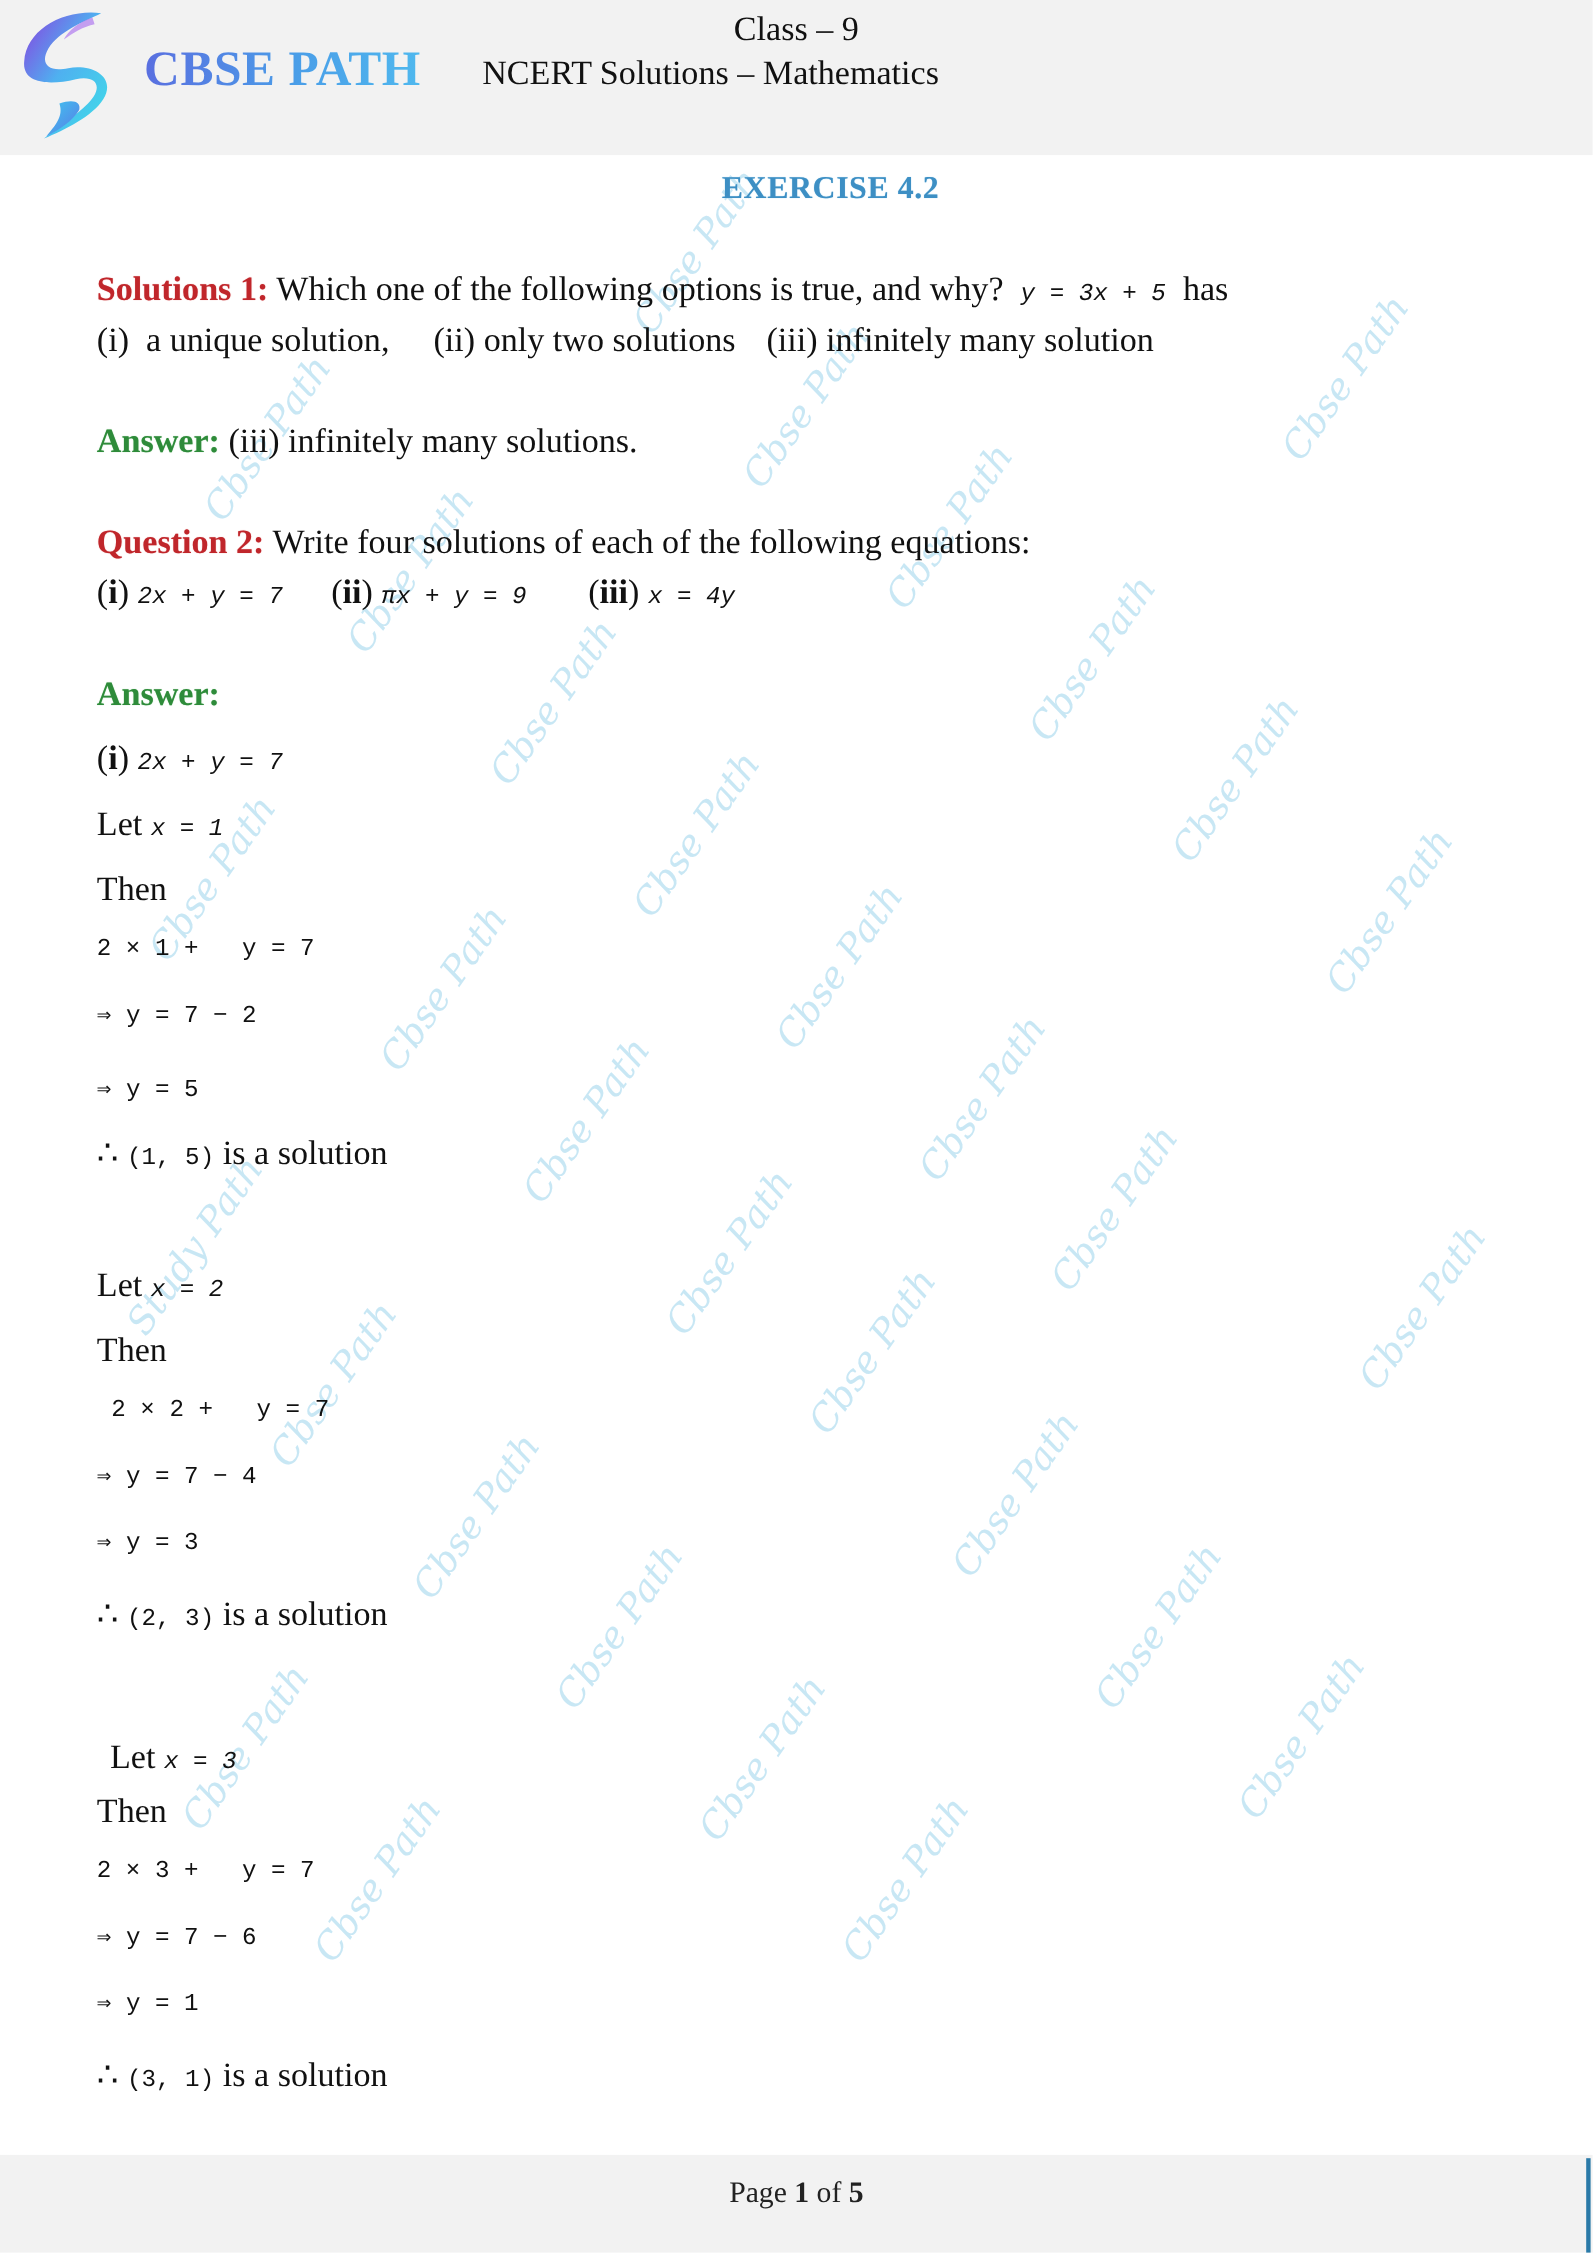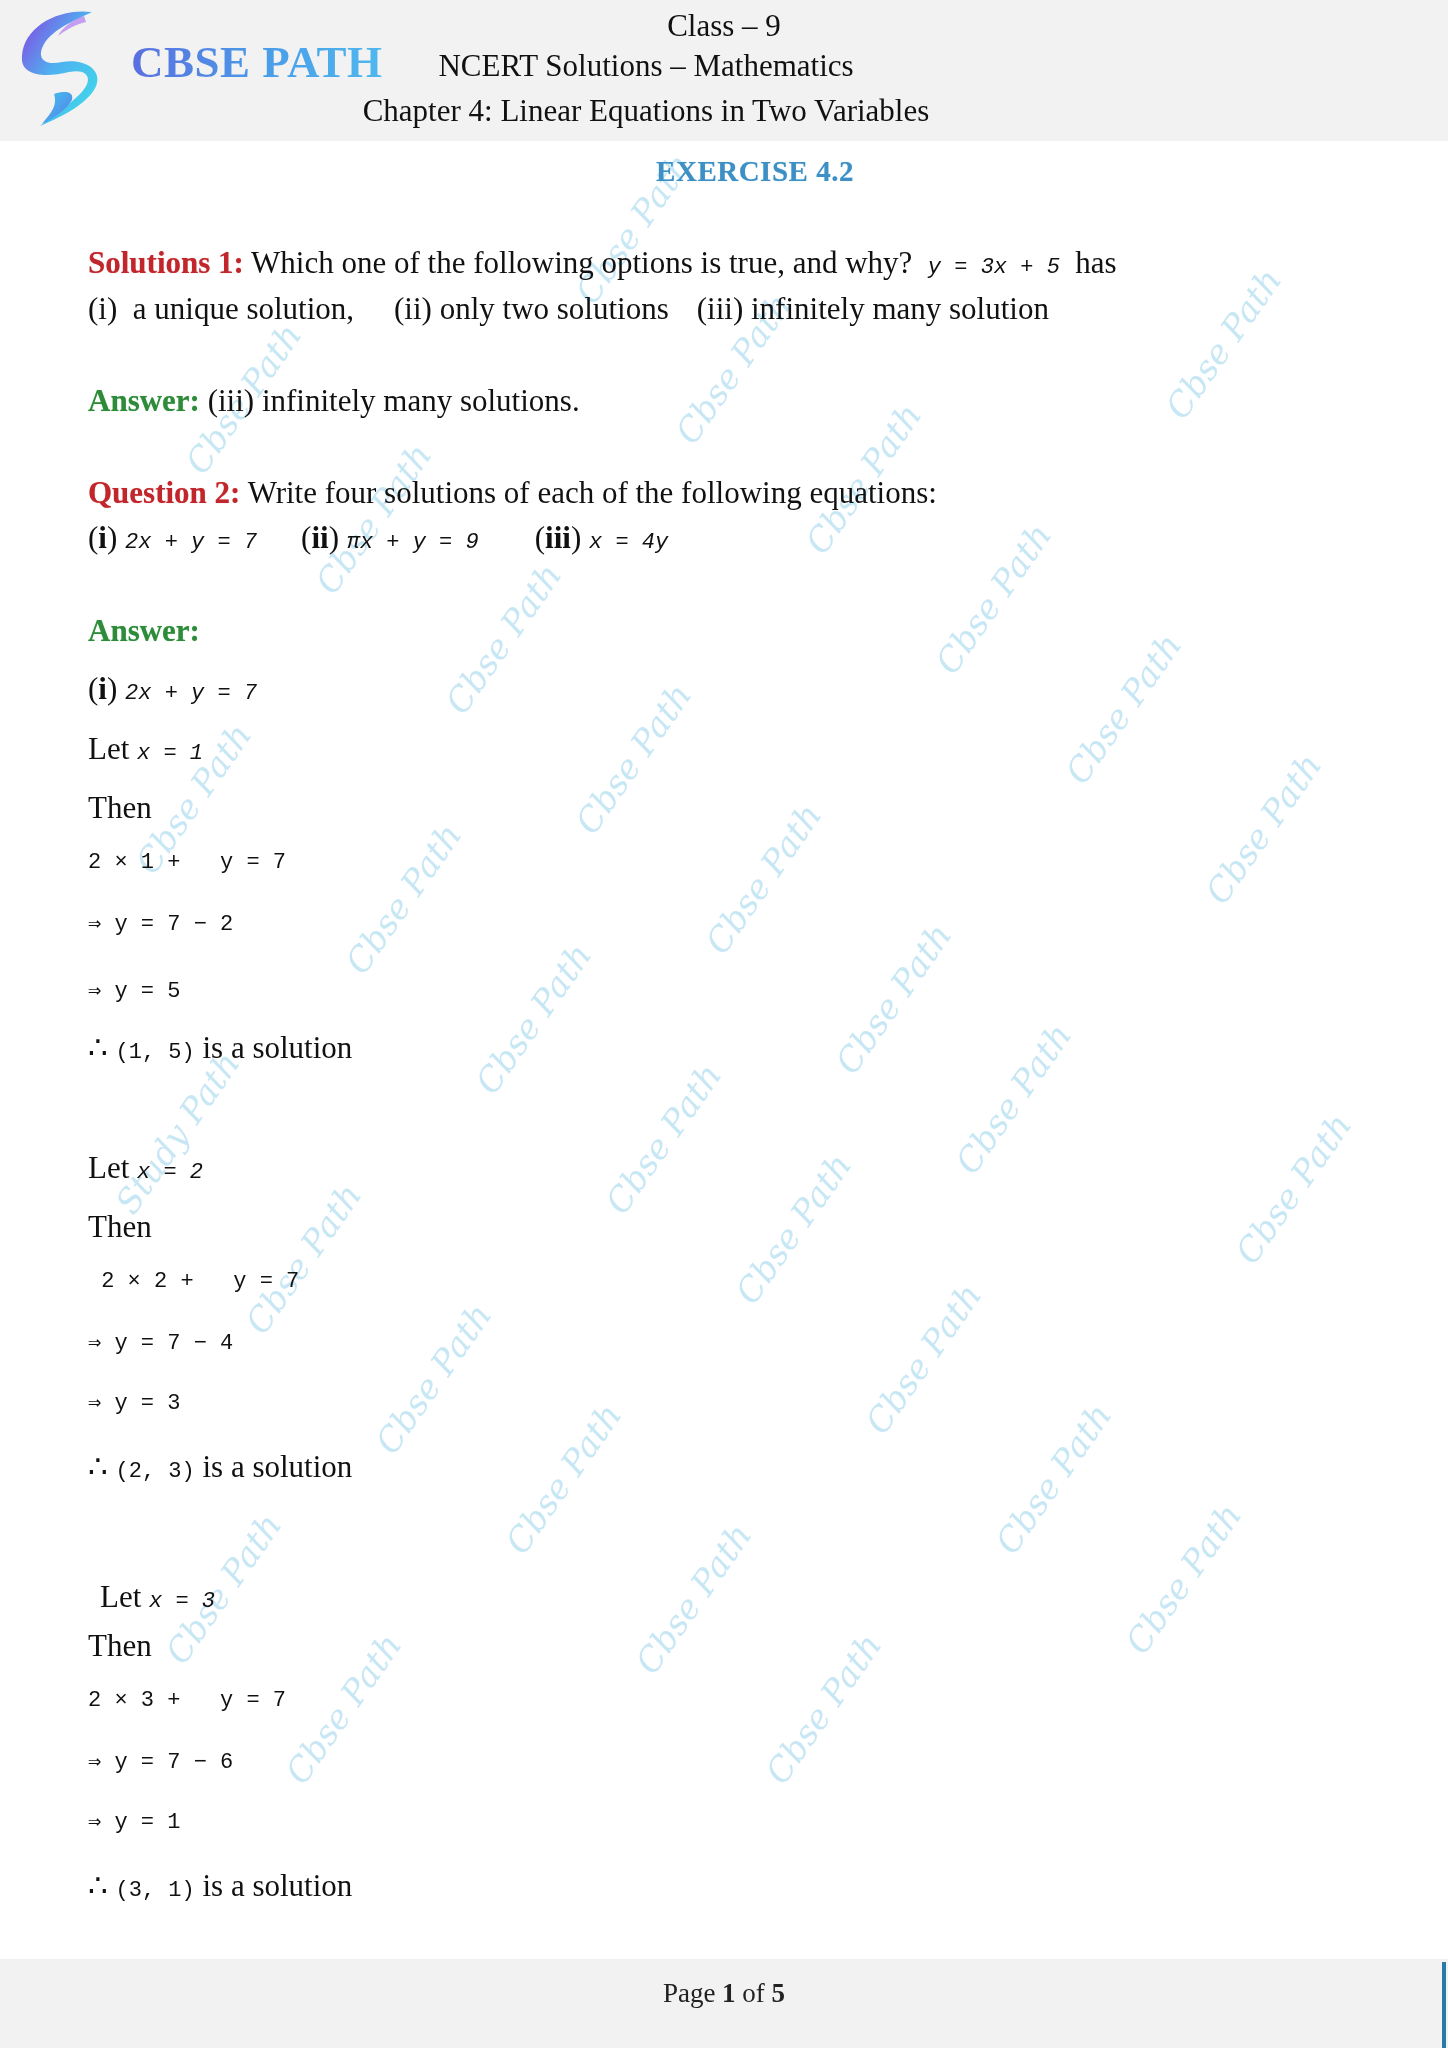--- a/index.html
+++ b/index.html
@@ -85,21 +85,20 @@
         <stop offset="1" stop-color="#5a7ae6"></stop>
       </linearGradient>
     </defs>
     <path d="M78 6 C45 2 10 20 8 50 C6 70 30 72 55 66 C75 62 80 74 66 88 C54 100 40 108 26 120 C45 112 70 100 80 84 C92 64 70 52 48 56 C30 60 22 52 30 38 C40 22 62 14 78 6 Z" fill="url(#lg1)"></path>
     <path d="M40 88 C52 84 60 86 58 94 C52 104 40 112 28 118 C36 108 44 100 40 88 Z" fill="url(#lg2)"></path>
     <path d="M70 10 C58 14 48 22 44 30 C52 24 62 18 72 16 Z" fill="#b07af0" opacity="0.7"></path>
   </svg>
   <div class="logo-text">CBSE PATH</div>
   <div class="hdr-line hdr-class">Class – 9</div>
   <div class="hdr-line hdr-sub">NCERT Solutions – Mathematics</div>
-  <div class="hdr-line hdr-chap">Chapter 4: Linear Equations in Two Variables</div>
 </div>
 
 <div class="wm-layer">
   <div class="wm" style="left:600px; top:130px;">Cbse Path</div>
   <div class="wm" style="left:210px; top:300px;">Cbse Path</div>
   <div class="wm" style="left:700px; top:270px;">Cbse Path</div>
   <div class="wm" style="left:1190px; top:245px;">Cbse Path</div>
   <div class="wm" style="left:340px; top:420px;">Cbse Path</div>
   <div class="wm" style="left:830px; top:380px;">Cbse Path</div>
   <div class="wm" style="left:470px; top:540px;">Cbse Path</div>

